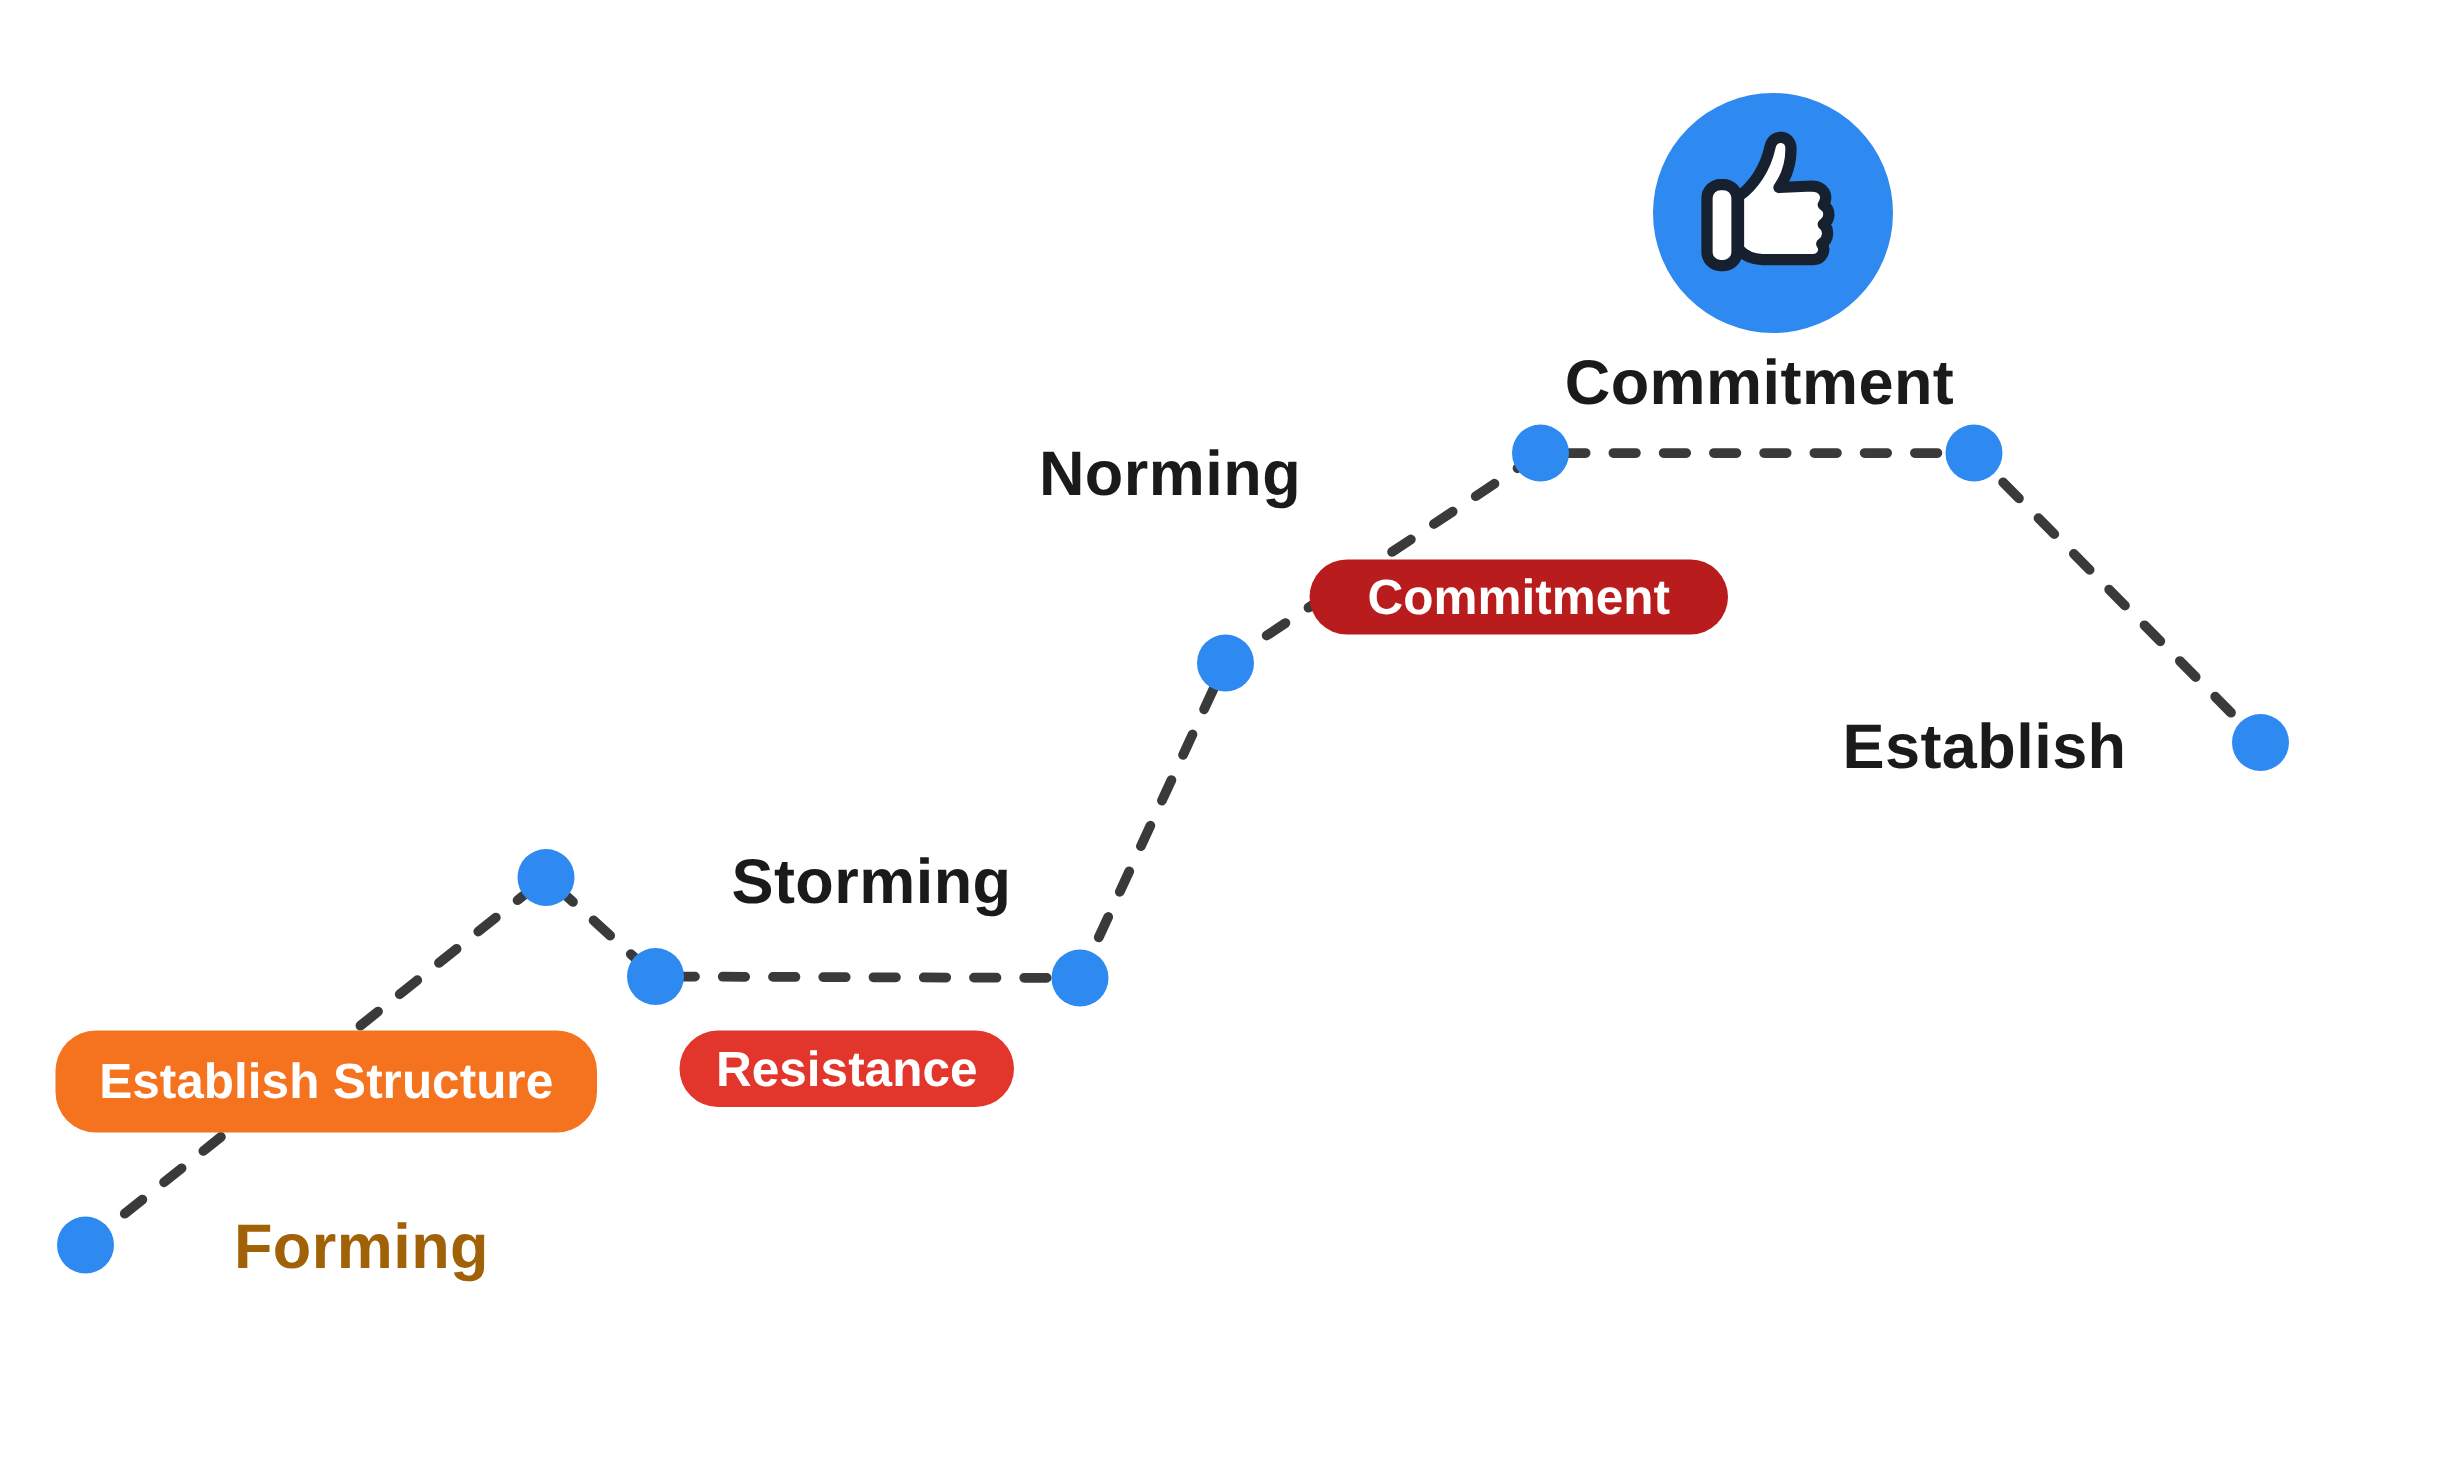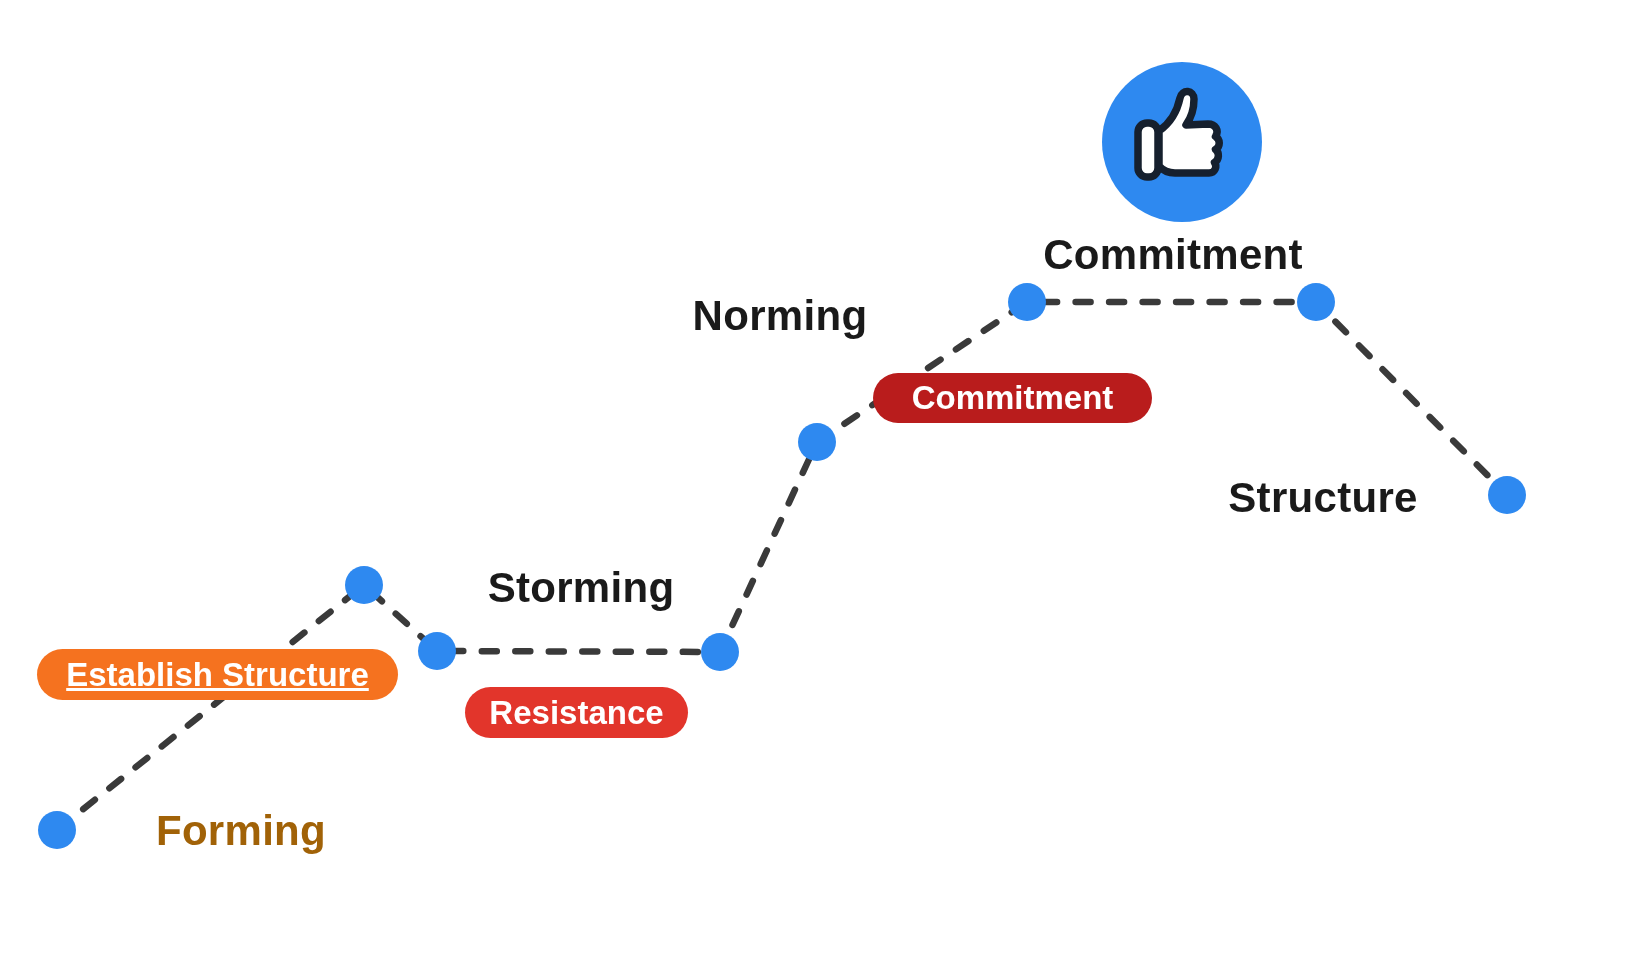--- a/index.html
+++ b/index.html
@@ -30,22 +30,22 @@
     position:absolute;
     display:flex;
     align-items:center;
     justify-content:center;
     color:#ffffff;
     font-weight:700;
     font-size:33px;
     border-radius:27px;
     white-space:nowrap;
   }
-  #pill-establish{left:37px;top:649px;width:361px;height:51px;text-decoration:underline;}
-  #pill-resistance{left:465px;top:687px;width:223px;height:51px;}
+  #pill-establish{left:37px;top:687px;width:361px;height:68px;}
+  #pill-resistance{left:453px;top:687px;width:223px;height:51px;}
   #pill-commitment{left:873px;top:373px;width:279px;height:50px;}
   .icon-wrap{
     position:absolute;
     left:1102px;
     top:62px;
     width:160px;
     height:160px;
   }
   .icon-wrap svg{display:block;width:100%;height:100%;}
 </style>
@@ -83,19 +83,19 @@
                  C65.5,111 60.5,108 57,104 Z"></path>
         <rect x="36" y="61" width="20" height="54" rx="9"></rect>
       </g>
     </svg>
   </div>
 
   <div class="stage-label" id="label-forming" style="color: #a16207;">Forming</div>
   <div class="stage-label" id="label-storming" style="color: rgb(26, 26, 26);">Storming</div>
   <div class="stage-label" id="label-norming" style="color: rgb(26, 26, 26);">Norming</div>
   <div class="stage-label" id="label-performing" style="color: rgb(26, 26, 26);">Commitment</div>
-  <div class="stage-label" id="label-adjourning" style="color: rgb(26, 26, 26);">Structure</div>
+  <div class="stage-label" id="label-adjourning" style="color: rgb(26, 26, 26);">Establish</div>
 
   <div class="pill" id="pill-establish" style="background: rgb(245, 114, 31);">Establish Structure</div>
   <div class="pill" id="pill-resistance" style="background: rgb(226, 53, 43);">Resistance</div>
   <div class="pill" id="pill-commitment" style="background: #b91c1c;">Commitment</div>
 
 </div>
 
 </body></html>

